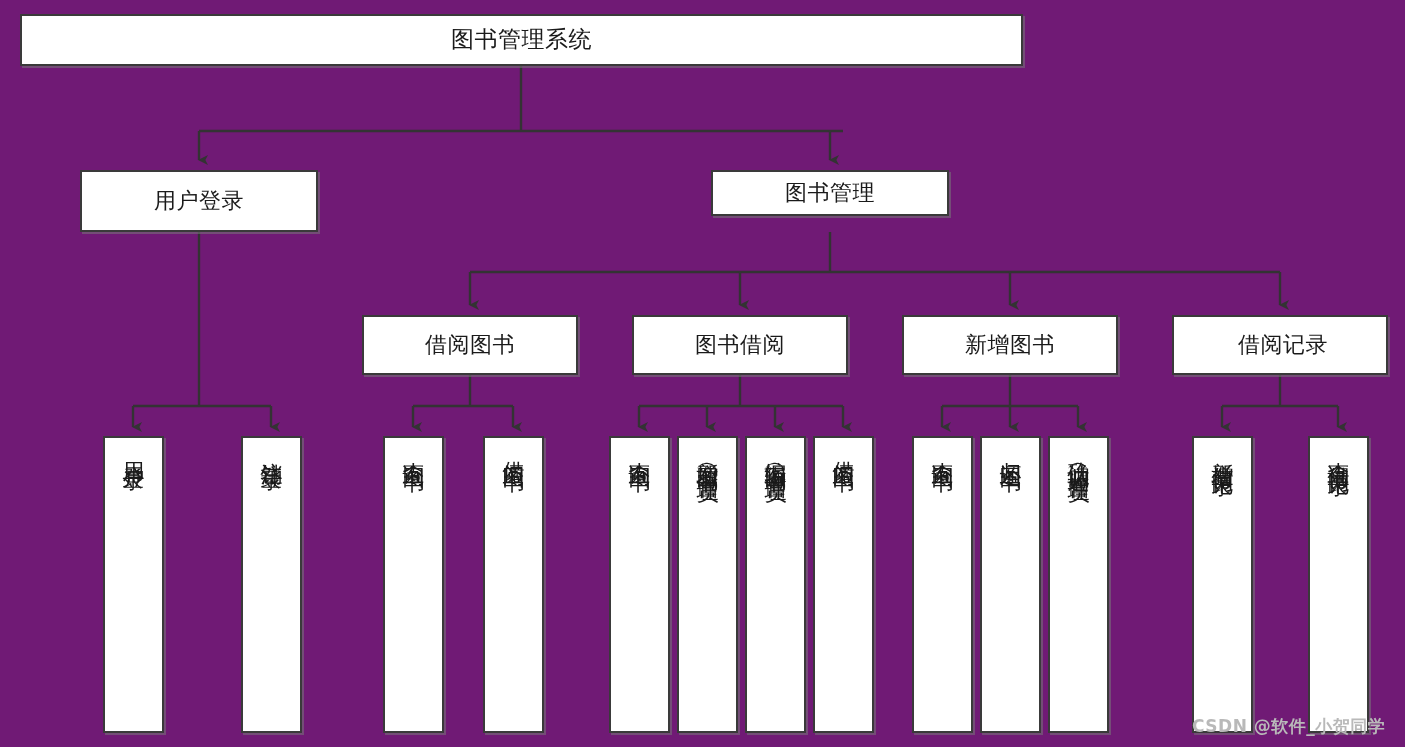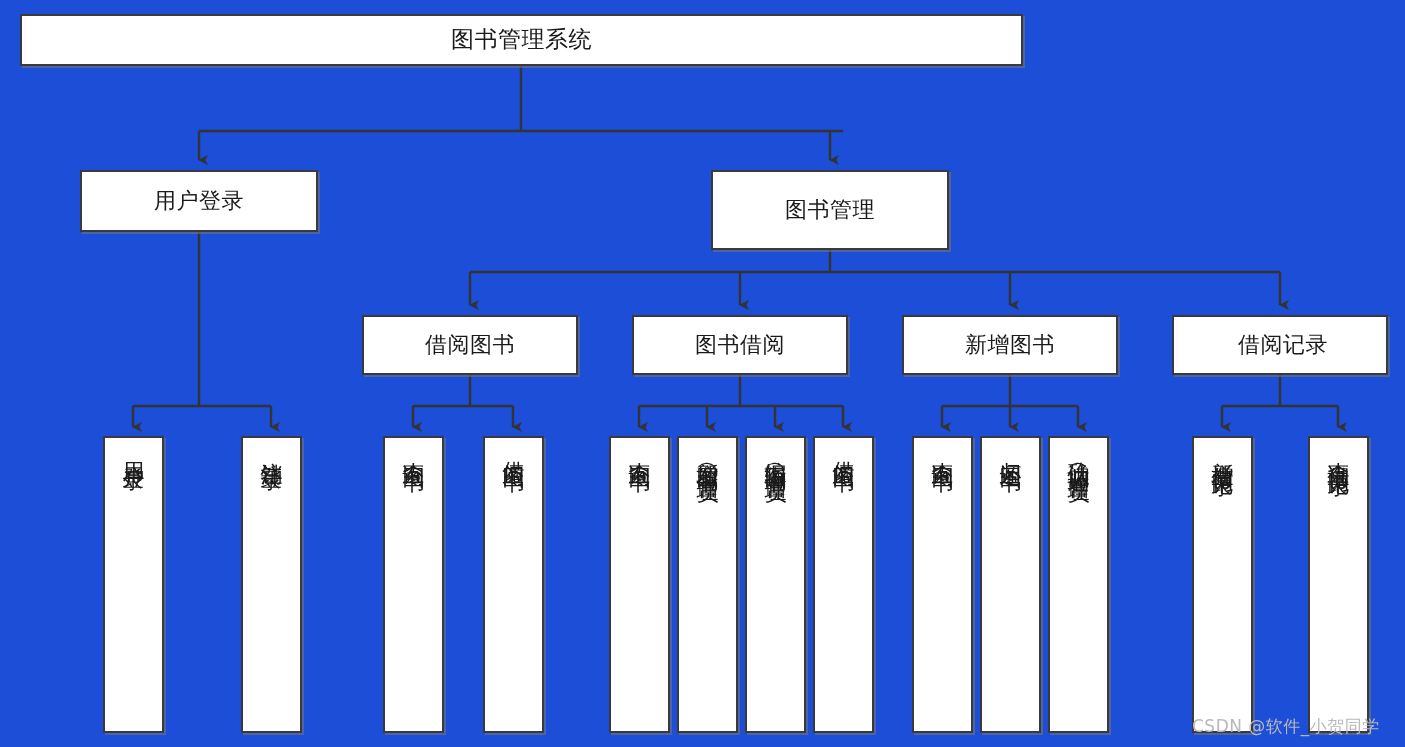--- a/index.html
+++ b/index.html
@@ -4,21 +4,21 @@
 <style>
   html, body {
     margin: 0;
     padding: 0;
     background: #ffffff;
   }
   #page {
     position: relative;
     width: 1405px;
     height: 747px;
-    background: #1d4ed8;
+    background: #701a75;
     font-family: "DejaVu Sans", "Liberation Sans", sans-serif;
     overflow: hidden;
   }
   #diagram-svg {
     position: absolute;
     left: 0;
     top: 0;
     width: 1405px;
     height: 747px;
   }
@@ -60,20 +60,21 @@
   }
   #watermark {
     position: absolute;
     left: 1192px;
     top: 715px;
     font-size: 17px;
     color: #b9b9b9;
     white-space: nowrap;
     letter-spacing: 0.5px;
     pointer-events: none;
+    font-weight: bold;
   }
 </style>
 </head>
 <body>
 
 <div id="page">
 
   <svg id="diagram-svg" viewBox="0 0 1405 747" xmlns="http://www.w3.org/2000/svg">
     <defs>
       <marker id="arrow" markerWidth="11" markerHeight="11" refX="5" refY="9" orient="auto" markerUnits="userSpaceOnUse">
@@ -125,21 +126,21 @@
     </g>
   </svg>
 
   <div class="node-box horizontal root" style="left:20px; top:14px; width:1003px; height:52px;">
     <span class="node-label">图书管理系统</span>
   </div>
 
   <div class="node-box horizontal" style="left:80px; top:170px; width:238px; height:62px;">
     <span class="node-label">用户登录</span>
   </div>
-  <div class="node-box horizontal" style="left:711px; top:170px; width:238px; height:80px;">
+  <div class="node-box horizontal" style="left:711px; top:170px; width:238px; height:46px;">
     <span class="node-label">图书管理</span>
   </div>
 
   <div class="node-box horizontal" style="left:362px; top:315px; width:216px; height:60px;">
     <span class="node-label">借阅图书</span>
   </div>
   <div class="node-box horizontal" style="left:632px; top:315px; width:216px; height:60px;">
     <span class="node-label">图书借阅</span>
   </div>
   <div class="node-box horizontal" style="left:902px; top:315px; width:216px; height:60px;">

